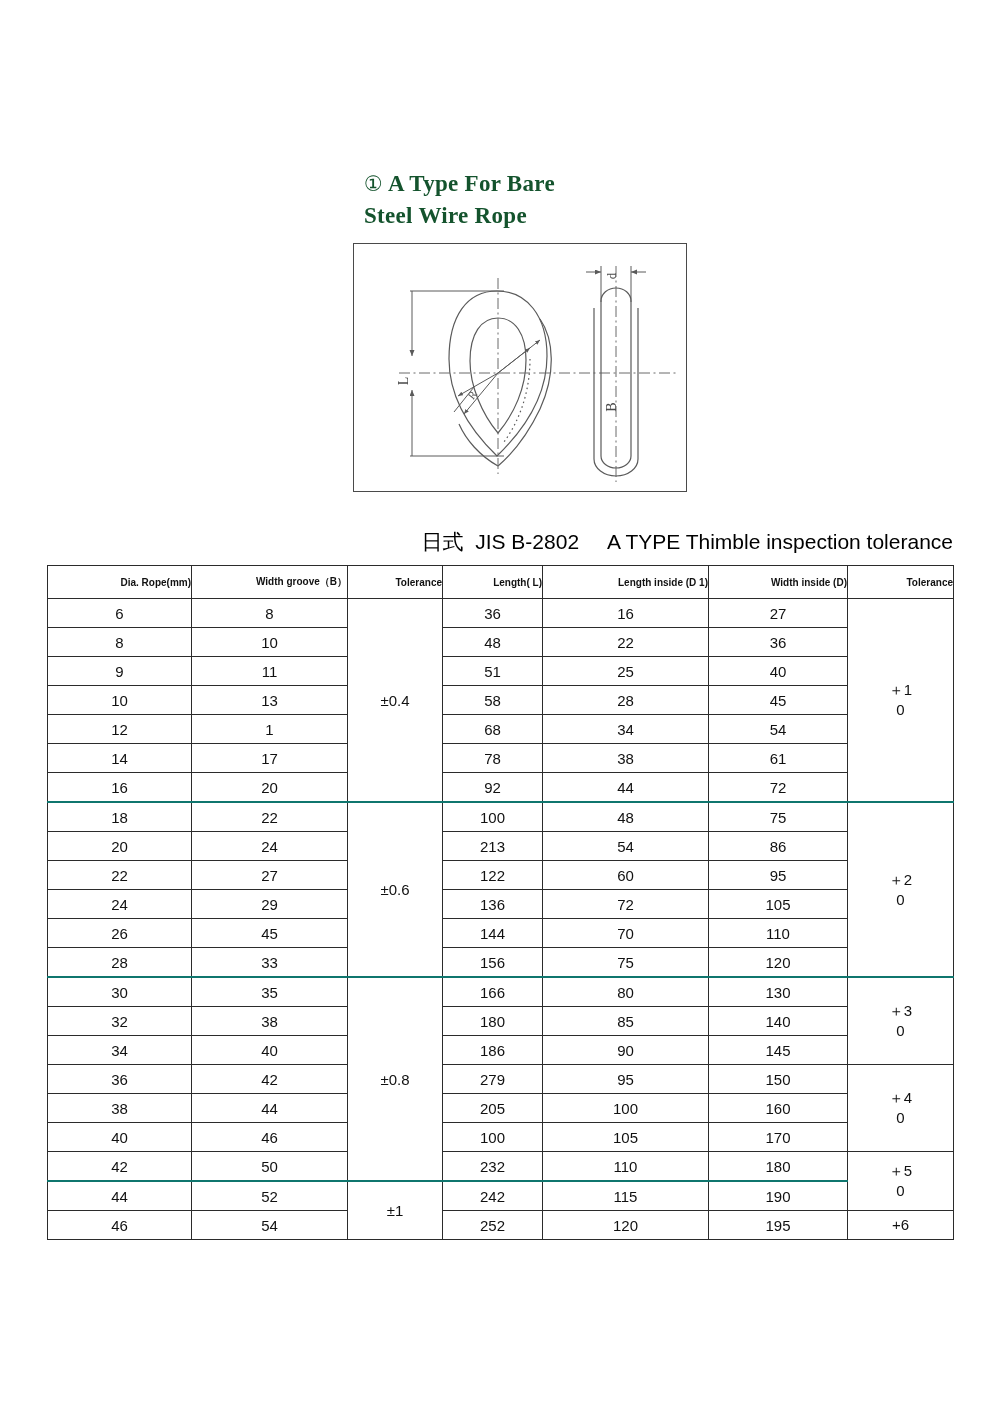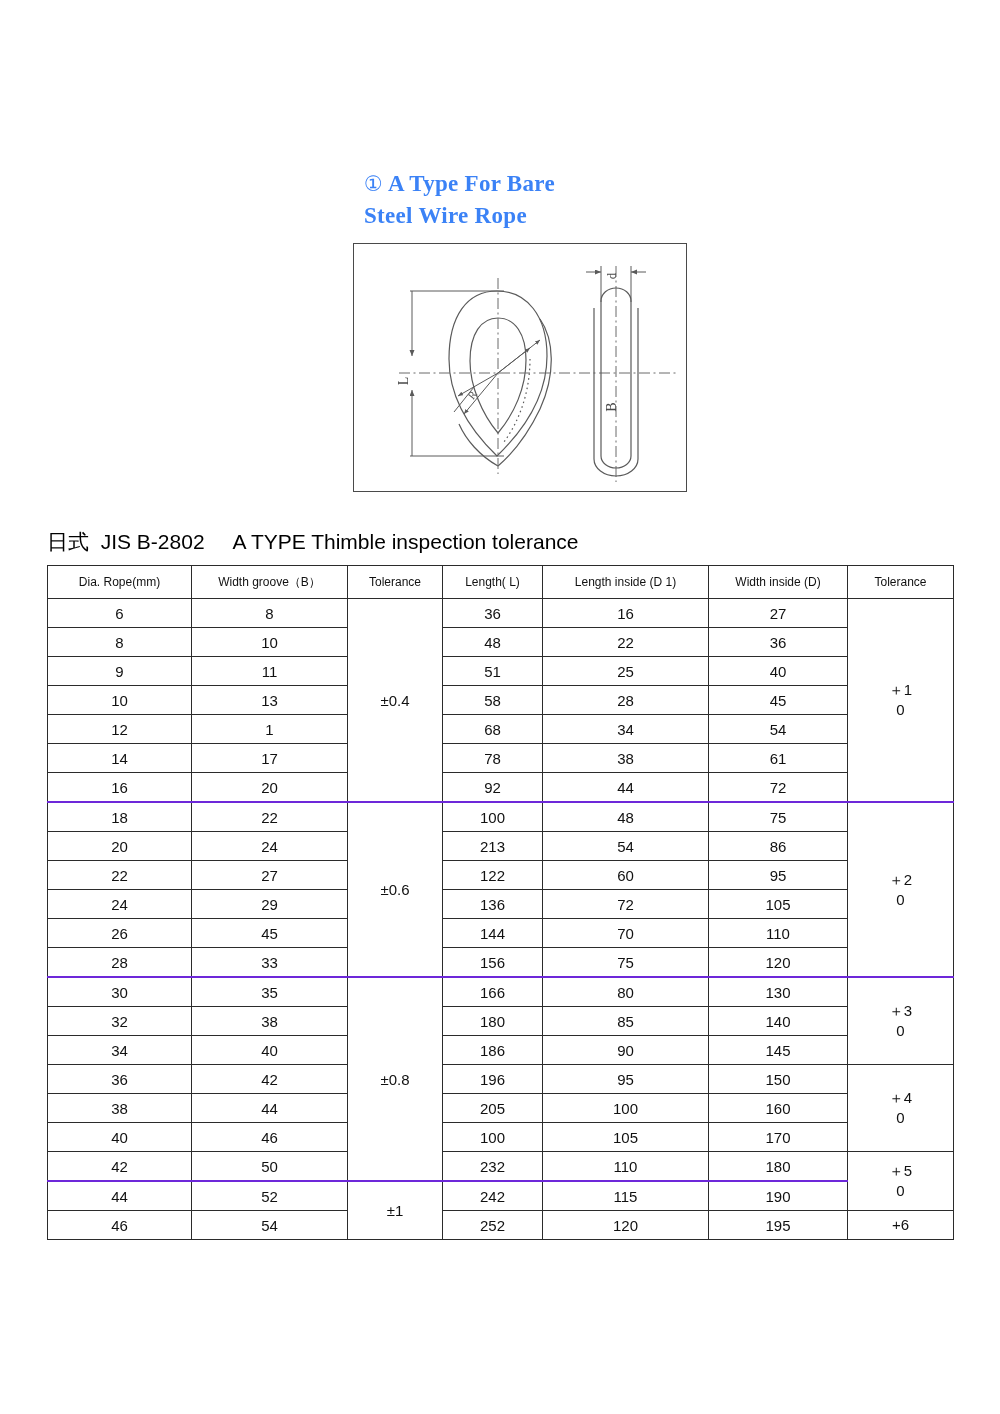--- a/index.html
+++ b/index.html
@@ -20,21 +20,21 @@
   #doc-heading {
     position: absolute;
     left: 364px;
     top: 168px;
     width: 340px;
     font-family: "Liberation Serif", serif;
     font-weight: bold;
     font-size: 23px;
     line-height: 31px;
     letter-spacing: 0.3px;
-    color: #3b82f6;
+    color: #14532d;
   }
   #doc-heading .circled {
     font-family: "DejaVu Sans", sans-serif;
     font-weight: normal;
     font-size: 21px;
   }
 
   
   #drawing-frame {
     position: absolute;
@@ -54,21 +54,21 @@
     height: 249px;
     display: block;
   }
 
   
   #table-caption {
     position: absolute;
     left: 47px;
     top: 528px;
     width: 906px;
-    text-align: left;
+    text-align: right;
     font-size: 21px;
     line-height: 28px;
     color: #000;
     white-space: pre;
   }
 
   
   #spec-table {
     position: absolute;
     left: 47px;
@@ -84,29 +84,30 @@
     border: 1px solid #2b2b2b;
     text-align: center;
     vertical-align: middle;
     padding: 0;
     height: 28px;
     font-weight: normal;
     background: #fff;
   }
   #spec-table thead th {
     height: 32px;
-    font-weight: normal;
-    font-size: 12px;
+    font-weight: bold;
+    font-size: 10px;
     white-space: nowrap;
+    text-align: right;
   }
   #spec-table td.tol-cell {
     font-size: 15px;
   }
   #spec-table td.group-sep {
-    border-top: 2px solid #6d28d9;
+    border-top: 2px solid #0f766e;
   }
   #spec-table .tol-stack {
     display: block;
     line-height: 20px;
   }
   
   col.c-dia     { width: 144px; }
   col.c-groove  { width: 156px; }
   col.c-tol1    { width: 95px; }
   col.c-len     { width: 100px; }
@@ -351,21 +352,21 @@
       <tr>
         <td class="">34</td>
         <td class="">40</td>
         <td class="">186</td>
         <td class="">90</td>
         <td class="">145</td>
       </tr>
       <tr>
         <td class="">36</td>
         <td class="">42</td>
-        <td class="">196</td>
+        <td class="">279</td>
         <td class="">95</td>
         <td class="">150</td>
         <td class="tol-cell" rowspan="3">
           <span class="tol-stack plus">＋4</span>
           <span class="tol-stack">0</span>
         </td>
       </tr>
       <tr>
         <td class="">38</td>
         <td class="">44</td>

